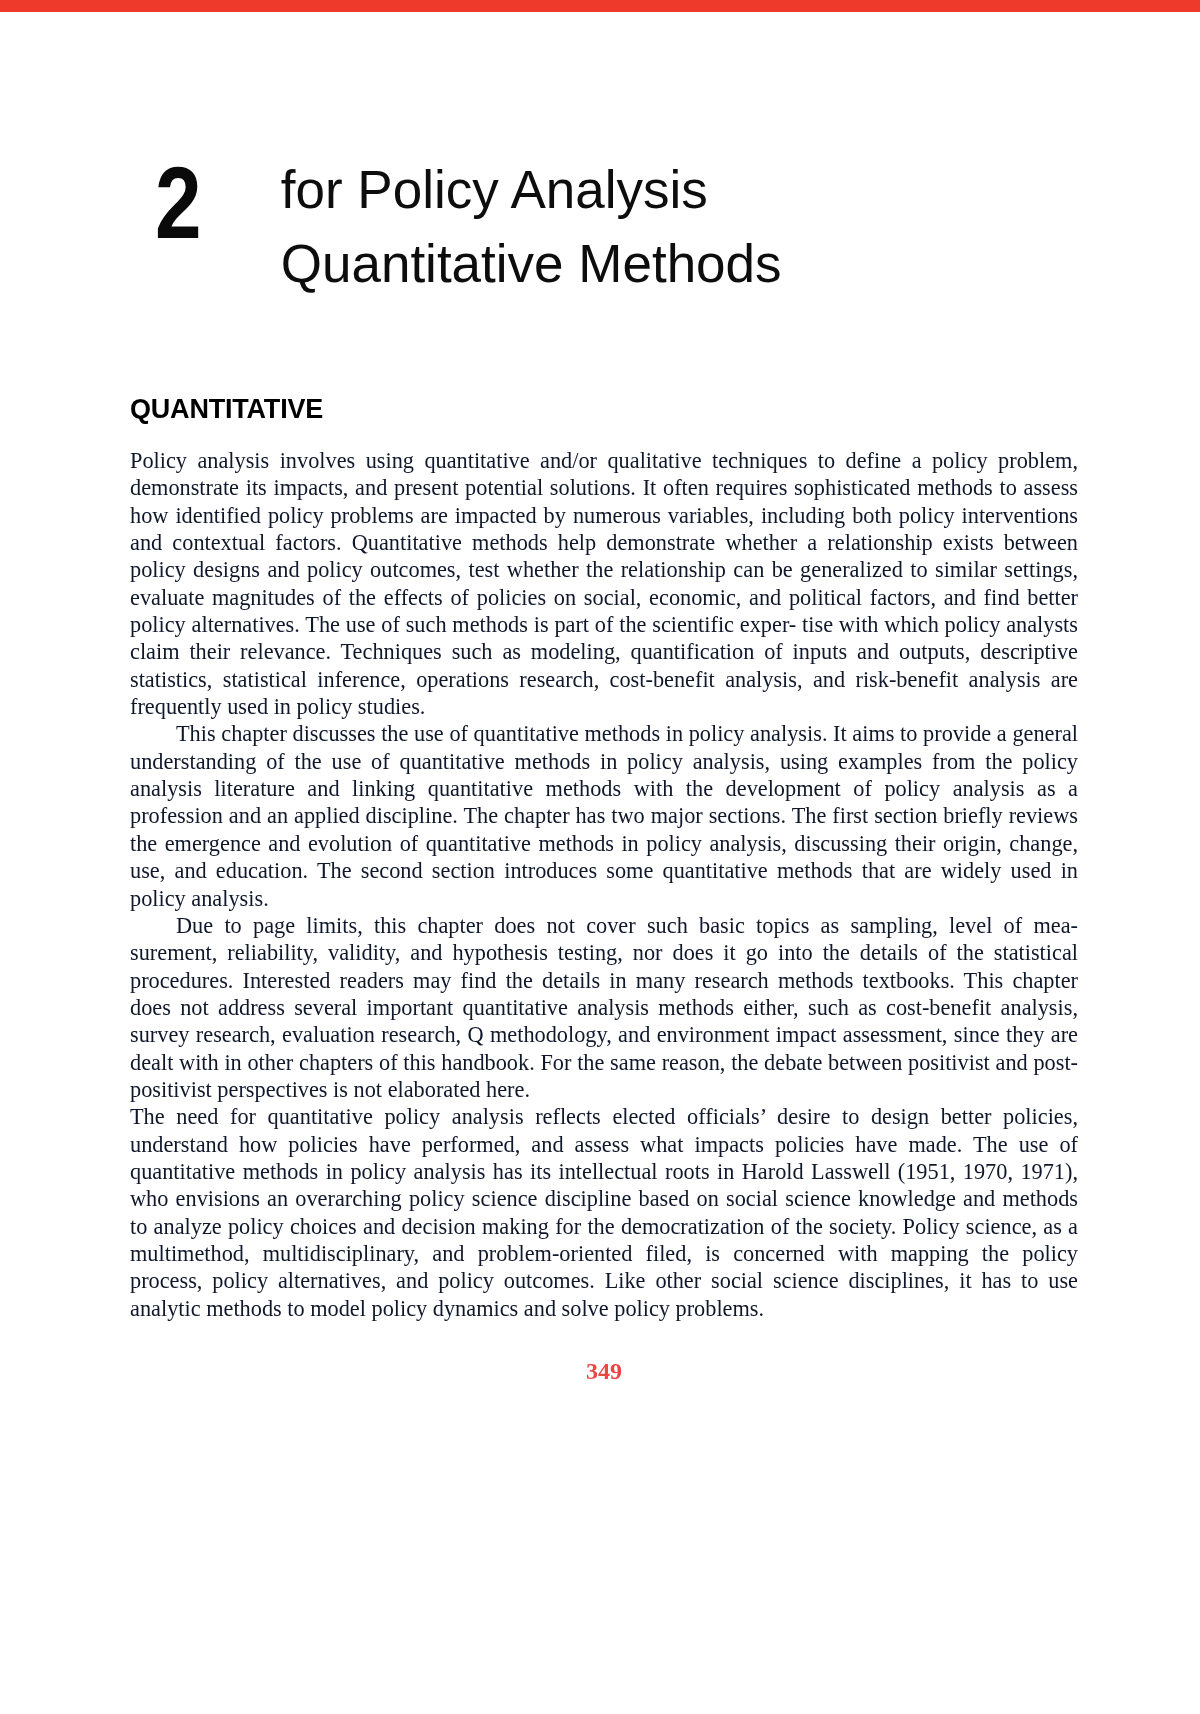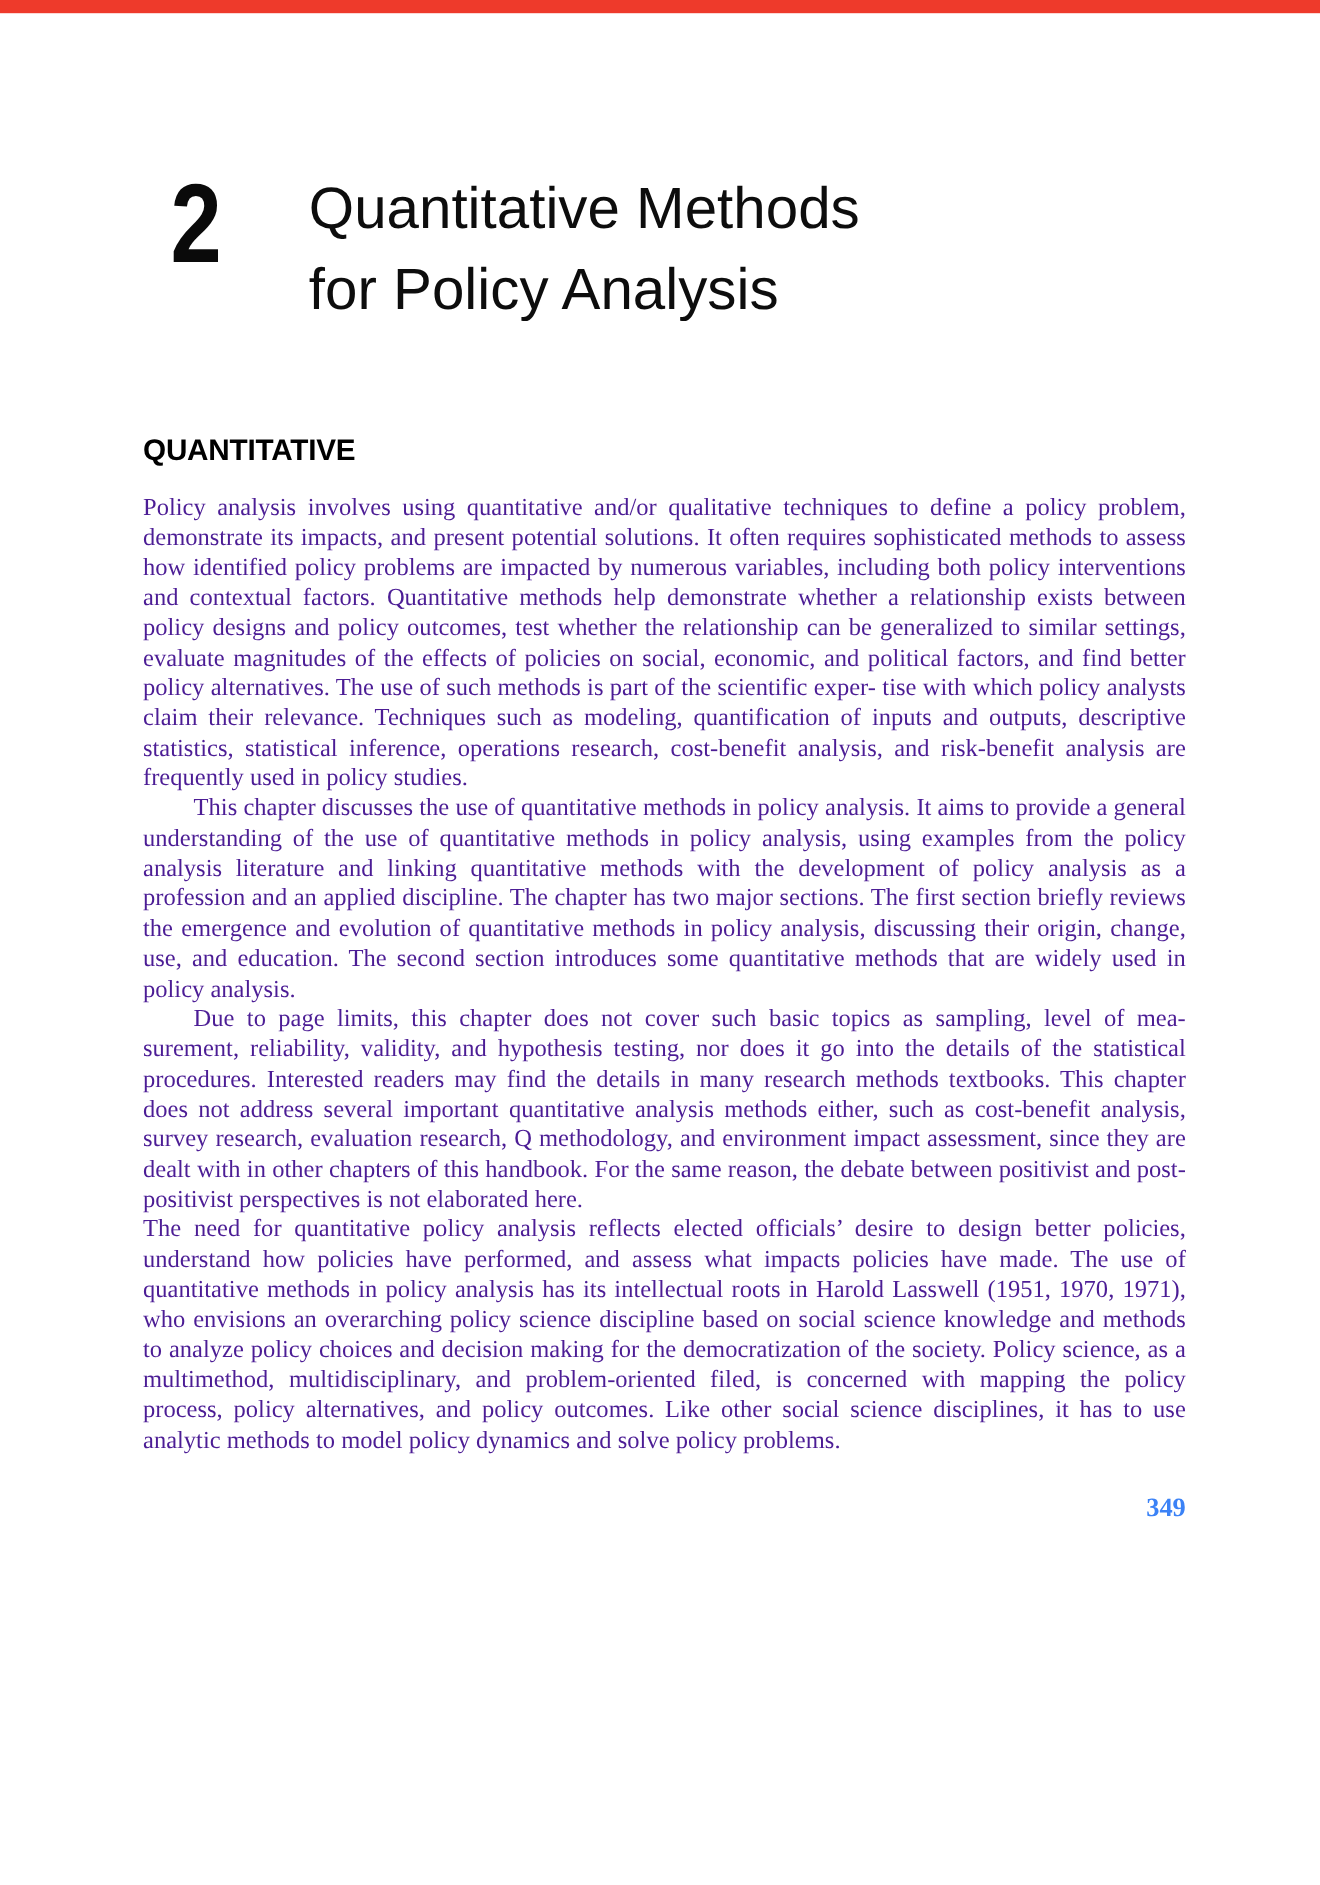--- a/index.html
+++ b/index.html
@@ -60,44 +60,44 @@
     margin: 0;
   }
   h2.first-heading  { margin: 394px 0 22px 0; }
   h2.second-heading { margin: 56px 0 30px 0; }
   p.body-para {
     font-family: "Liberation Serif", serif;
     font-size: 22.3px;
     line-height: 27.35px;
     text-align: justify;
     margin: 0;
-    color: #4c1d95;
+    color: #0f172a;
   }
   p.body-para.indent { text-indent: 46px; }
   .page-number {
     margin-top: 36px;
-    text-align: right;
+    text-align: center;
     font-family: "Liberation Serif", serif;
     font-weight: 700;
     font-size: 24px;
-    color: #3b82f6;
+    color: #ef4444;
   }
 </style>
 </head>
 <body>
 
 <div class="page">
 
   <div class="topbar"></div>
 
   <div class="chapter-head">
     <div class="chapter-number">2</div>
     <div class="chapter-title">
+      <div>for Policy Analysis</div>
       <div>Quantitative Methods</div>
-      <div>for Policy Analysis</div>
     </div>
   </div>
 
   <div class="content">
 
     <h2 class="section-heading first-heading">QUANTITATIVE</h2>
 
     <p class="body-para">Policy analysis involves using quantitative and/or qualitative techniques to define a policy problem, demonstrate its impacts, and present potential solutions. It often requires sophisticated methods to assess how identified policy problems are impacted by numerous variables, including both policy interventions and contextual factors. Quantitative methods help demonstrate whether a relationship exists between policy designs and policy outcomes, test whether the relationship can be generalized to similar settings, evaluate magnitudes of the effects of policies on social, economic, and political factors, and find better policy alternatives. The use of such methods is part of the scientific exper- tise with which policy analysts claim their relevance. Techniques such as modeling, quantification of inputs and outputs, descriptive statistics, statistical inference, operations research, cost-benefit analysis, and risk-benefit analysis are frequently used in policy studies.</p>
 
     <p class="body-para indent">This chapter discusses the use of quantitative methods in policy analysis. It aims to provide a general understanding of the use of quantitative methods in policy analysis, using examples from the policy analysis literature and linking quantitative methods with the development of policy analysis as a profession and an applied discipline. The chapter has two major sections. The first section briefly reviews the emergence and evolution of quantitative methods in policy analysis, discussing their origin, change, use, and education. The second section introduces some quantitative methods that are widely used in policy analysis.</p>

